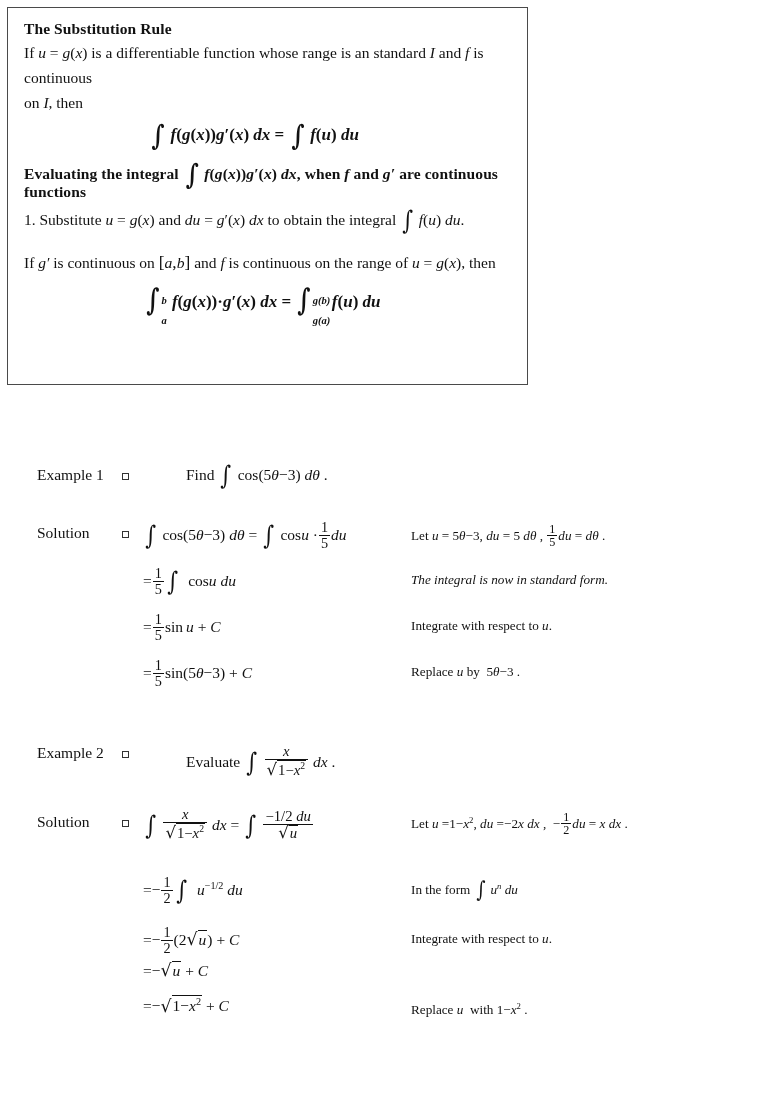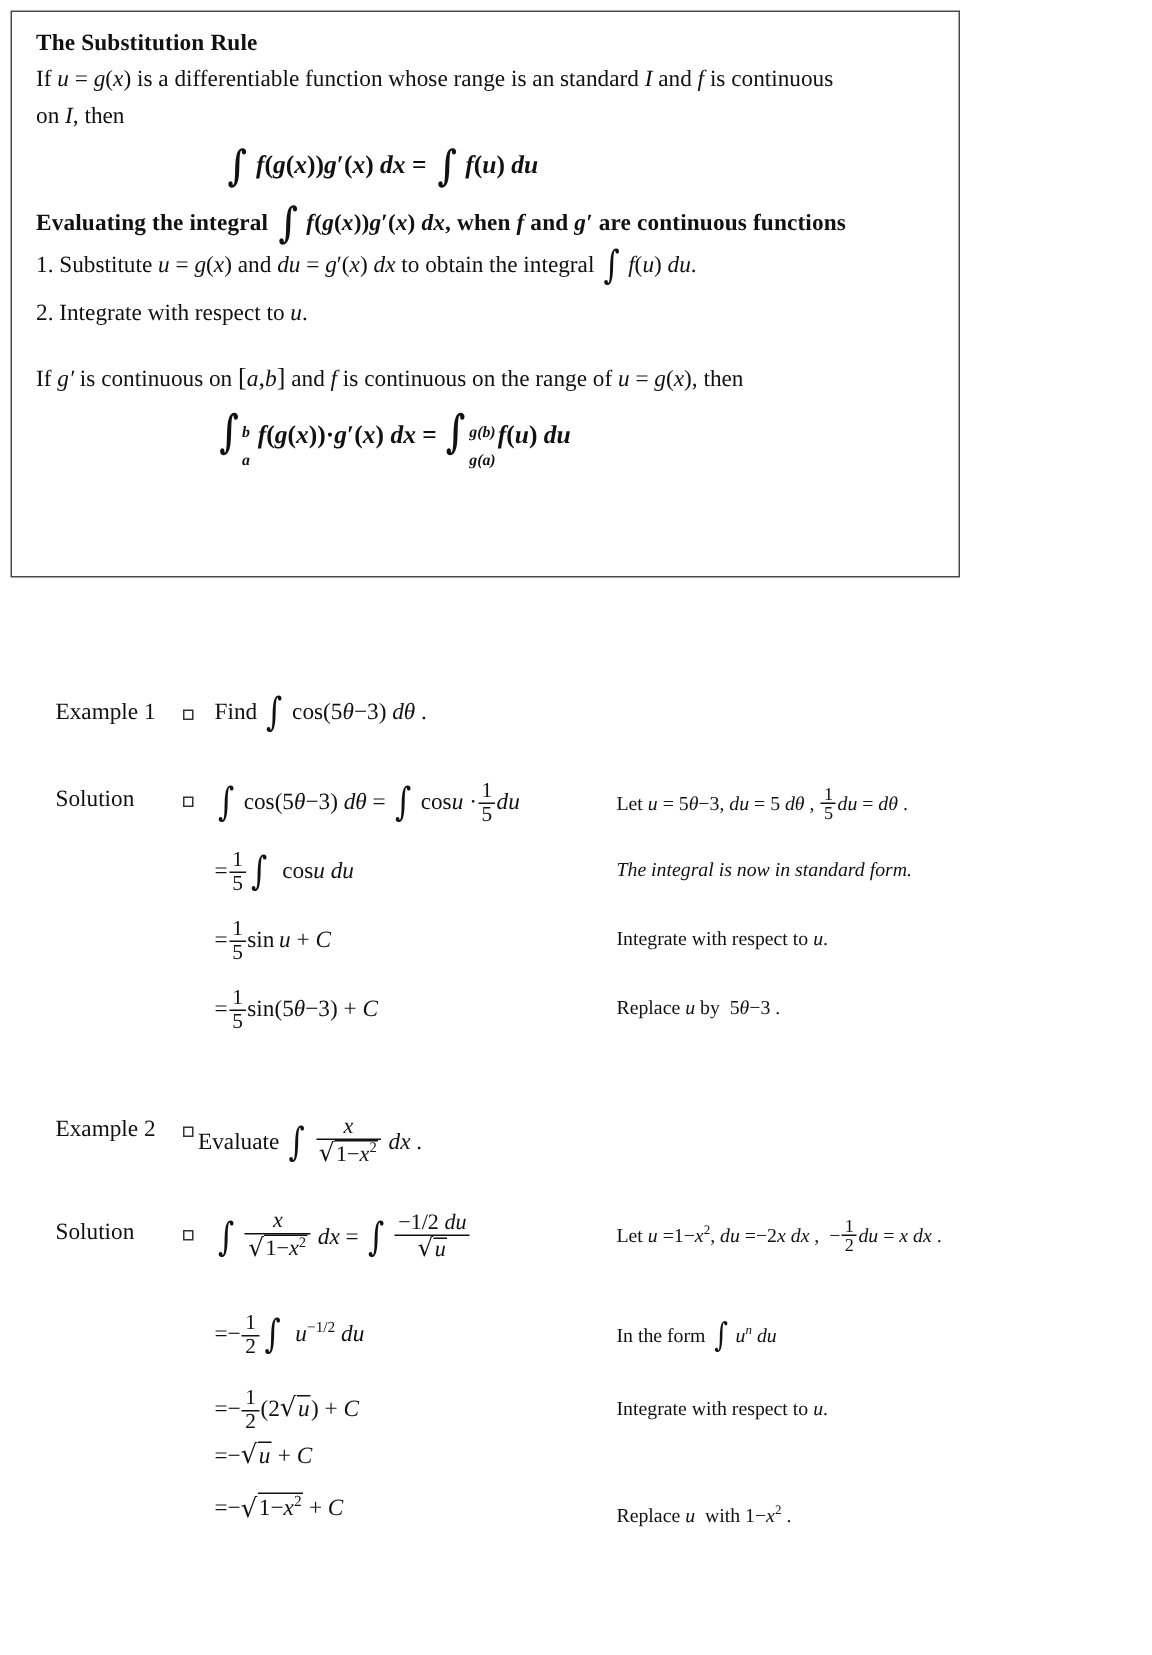--- a/index.html
+++ b/index.html
@@ -112,21 +112,21 @@
   }
 
   sup.exp { font-size: 0.66em; vertical-align: super; font-style: italic; }
   sup.expn { font-size: 0.66em; vertical-align: super; font-style: normal; }
 
   
   #rule-box {
     position: absolute;
     left: 7px;
     top: 7px;
-    width: 633px;
+    width: 521px;
     height: 378px;
     border: 1.6px solid #4a4a4a;
     box-sizing: border-box;
     background: #fff;
   }
   .rb-inner { padding: 12px 16px 0 16px; }
   .rule-title {
     font-weight: bold;
     font-size: 15.5px;
     margin: 0 0 2px 0;
@@ -160,21 +160,21 @@
     height: 26px;
   }
   .ex-label { position: absolute; left: 37px; top: 0; white-space: nowrap; }
   .ex-bullet {
     position: absolute;
     top: 7px;
     width: 7px; height: 7px;
     border: 1.1px solid #333;
     box-sizing: border-box;
   }
-  .ex-text { position: absolute; top: 0; white-space: nowrap; }
+  .ex-text { position: absolute; top: 0; white-space: nowrap; margin-left: 43px; }
 
   .sol-label { position: absolute; left: 37px; white-space: nowrap; font-size: 15.5px; }
 
   .math-row {
     position: absolute;
     font-size: 15.5px;
     white-space: nowrap;
   }
   .note-row {
     position: absolute;
@@ -207,24 +207,20 @@
 
     <div class="rule-title">
       <span>Evaluating the integral </span><span class="intg-b">∫</span><span class="mbi"> f</span><span class="mb">(</span><span class="mbi">g</span><span class="mb">(</span><span class="mbi">x</span><span class="mb">))</span><span class="mbi">g</span><span class="mb">′(</span><span class="mbi">x</span><span class="mb">)</span>&nbsp;<span class="mbi">dx</span><span>, when </span><span class="mbi">f</span><span> and </span><span class="mbi">g′</span><span> are continuous functions</span>
     </div>
 
     <div class="numitem">
       <span>1.</span>
       <span>Substitute </span><span><span class="mi">u</span> = <span class="mi">g</span>(<span class="mi">x</span>)</span><span> and </span><span><span class="mi">du</span> = <span class="mi">g</span>′(<span class="mi">x</span>) <span class="mi">dx</span></span><span> to obtain the integral </span><span class="intg">∫</span><span class="mi"> f</span>(<span class="mi">u</span>)&nbsp;<span class="mi">du</span><span>.</span>
     </div>
 
-    <div class="numitem">
-      <span>2.</span>
-      <span>Integrate with respect to </span><span class="mi">u</span><span>.</span>
-    </div>
 
 
     <div class="spacer-md"></div>
 
 
     <div class="rule-line">
       <span>If </span><span class="mi">g′</span><span> is continuous on </span><span style="font-size:1.12em;">[<span class="mi" style="font-size:0.9em;">a</span>,<span class="mi" style="font-size:0.9em;">b</span>]</span><span> and </span><span class="mi">f</span><span> is continuous on the range of </span><span><span class="mi">u</span> = <span class="mi">g</span>(<span class="mi">x</span>)</span><span>, then</span>
     </div>
 
     <div class="display-eq indent2" style="margin-top:14px;">
@@ -274,21 +270,21 @@
   </div>
   <div class="note-row" style="top:140px;">
     <span class="up">Replace&nbsp;</span><span class="mi">u</span><span class="up">&nbsp;by&nbsp;&nbsp;</span><span class="up">5</span><span class="mi">θ</span><span class="up">−3</span> <span class="up">.</span>
   </div>
 </div>
 
 <div class="example-block" style="top:744px;">
   <div class="ex-head">
     <span class="ex-label">Example 2</span>
     <span class="ex-bullet" style="left:122px;"></span>
-    <span class="ex-text" style="left:132px;">
+    <span class="ex-text" style="left:143px;">
       <span>Evaluate</span>&nbsp;<span class="intg">∫</span>&nbsp;<span class="frac" style="font-size:0.95em;">
         <span class="num mi">x</span>
         <span class="den"><span class="sqrt"><span class="rad">√</span><span class="rnd"><span class="up">1−</span><span class="mi">x</span><sup class="expn">2</sup></span></span></span>
       </span>&nbsp;<span class="mi">dx</span>&nbsp;<span class="up">.</span>
     </span>
   </div>
 </div>
 
 <div class="example-block" style="top:813px;">
 

